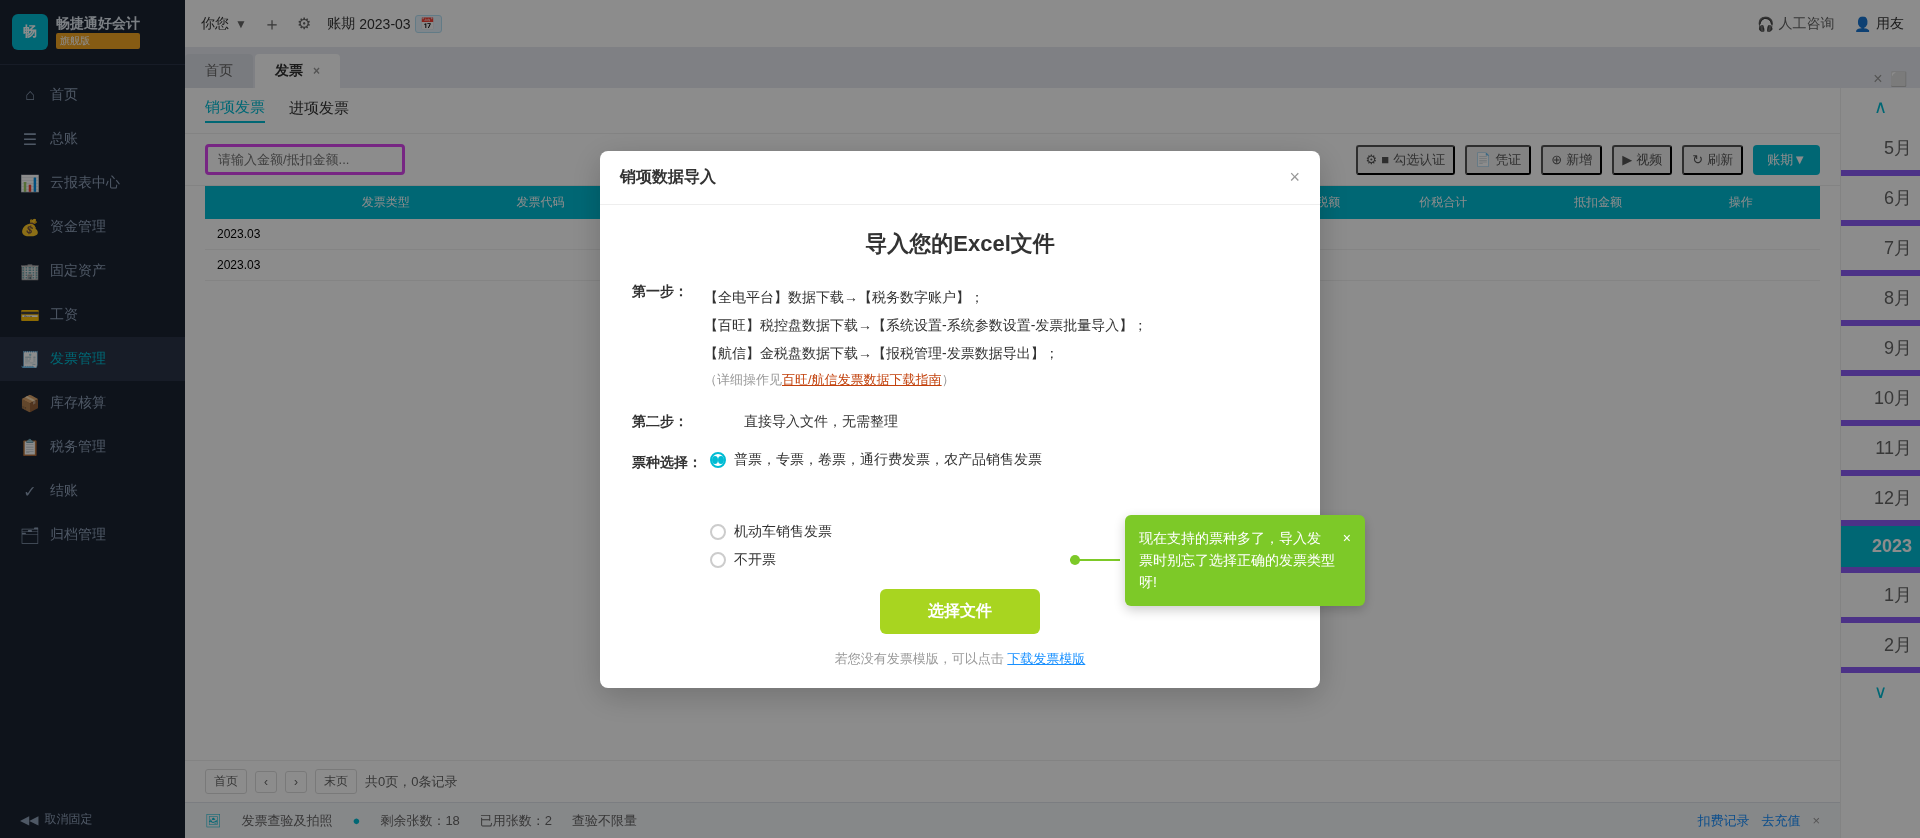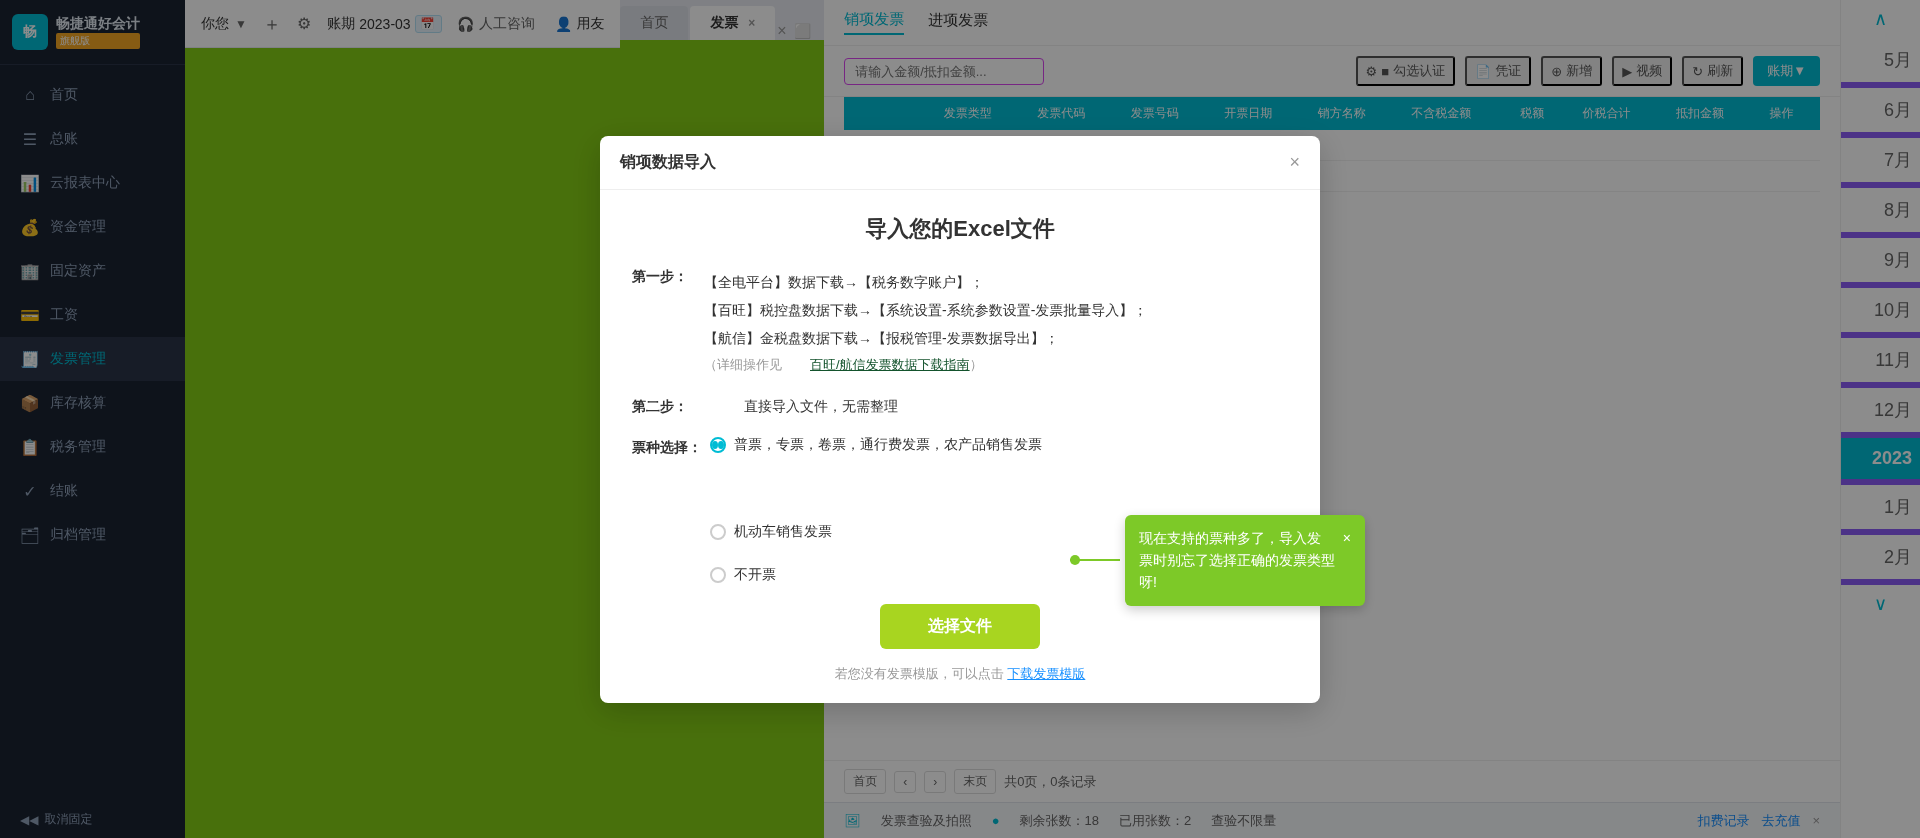--- a/index.html
+++ b/index.html
@@ -13,21 +13,21 @@
     .sidebar-logo { padding: 14px 12px; display: flex; align-items: center; gap: 8px; border-bottom: 1px solid #2a3447; }
     .logo-icon { width: 36px; height: 36px; background: #00bcd4; border-radius: 6px; display: flex; align-items: center; justify-content: center; color: white; font-weight: bold; font-size: 14px; }
     .logo-badge { background: #f5a623; color: white; font-size: 10px; padding: 1px 4px; border-radius: 2px; }
     .sidebar-nav { flex: 1; overflow-y: auto; padding: 8px 0; }
     .nav-item { display: flex; align-items: center; gap: 10px; padding: 12px 20px; color: #8fa0b8; cursor: pointer; font-size: 14px; }
     .nav-item.active { background: #2a3447; color: #00bcd4; }
     .nav-icon { width: 20px; height: 20px; display: flex; align-items: center; justify-content: center; font-size: 16px; flex-shrink: 0; }
     .sidebar-footer { padding: 10px 20px; color: #8fa0b8; font-size: 12px; display: flex; align-items: center; gap: 6px; }
 
     
-    .main-area { flex: 1; display: flex; background: #84cc16; }
+    .main-area { flex: 1; display: flex; flex-direction: column; background: #be185d; }
 
     
     .topbar { height: 48px; background: #fff; display: flex; align-items: center; padding: 0 16px; gap: 16px; border-bottom: 1px solid #e8eaf0; flex-shrink: 0; }
     .topbar-account { display: flex; align-items: center; gap: 6px; color: #333; font-size: 14px; cursor: pointer; }
     .topbar-caret { color: #666; font-size: 12px; }
     .topbar-add { color: #666; font-size: 18px; cursor: pointer; }
     .topbar-gear { color: #666; font-size: 16px; cursor: pointer; }
     .topbar-period { color: #333; font-size: 14px; display: flex; align-items: center; gap: 4px; }
     .topbar-period-badge { background: #e8f5fd; color: #00bcd4; border: 1px solid #b3e0f5; border-radius: 3px; padding: 1px 5px; font-size: 12px; }
     .topbar-right { margin-left: auto; display: flex; align-items: center; gap: 20px; }
@@ -46,21 +46,21 @@
     
     .page-content { flex: 1; background: #fff; display: flex; flex-direction: column; overflow: hidden; }
 
     
     .sub-nav { display: flex; align-items: center; padding: 10px 20px; border-bottom: 1px solid #eee; gap: 24px; }
     .sub-nav-item { font-size: 15px; color: #333; cursor: pointer; padding-bottom: 4px; }
     .sub-nav-item.active { color: #00bcd4; border-bottom: 2px solid #00bcd4; }
 
     
     .toolbar { display: flex; align-items: center; padding: 10px 20px; gap: 10px; border-bottom: 1px solid #eee; }
-    .search-input { border: 1px solid #d946ef; border-radius: 4px; padding: 5px 10px; font-size: 13px; color: #999; width: 200px; outline: none; }
+    .search-input { border: 3px solid #d946ef; border-radius: 4px; padding: 5px 10px; font-size: 13px; color: #999; width: 200px; outline: none; }
     .toolbar-spacer { flex: 1; }
     .toolbar-btn { display: flex; align-items: center; gap: 4px; color: #555; font-size: 13px; cursor: pointer; padding: 4px 8px; border-radius: 3px; }
     .toolbar-action { background: #00bcd4; color: white; padding: 6px 14px; border-radius: 4px; font-size: 13px; cursor: pointer; border: none; }
 
     
     .table-area { flex: 1; overflow: auto; padding: 0 20px; }
     .data-table { width: 100%; border-collapse: collapse; font-size: 12px; }
     .data-table th { background: #00bcd4; color: white; padding: 8px 12px; text-align: left; font-weight: normal; }
     .data-table td { padding: 8px 12px; border-bottom: 1px solid #f0f0f0; }
 
@@ -76,25 +76,25 @@
     
     .modal { background: #fff; border-radius: 8px; width: 720px; box-shadow: 0 8px 32px rgba(0,0,0,0.2); overflow: visible; position: relative; }
     .modal-header { display: flex; align-items: center; justify-content: space-between; padding: 16px 20px; border-bottom: 1px solid #eee; }
     .modal-title { font-size: 16px; font-weight: bold; color: #333; }
     .modal-close { color: #999; font-size: 18px; cursor: pointer; }
     .modal-body { padding: 24px 32px 20px 32px; }
 
     .import-title { text-align: center; font-size: 22px; font-weight: bold; color: #333; margin-bottom: 24px; }
 
     .step { margin-bottom: 20px; }
-    .step-link { color: #14532d; text-decoration: underline; cursor: pointer; font-size: 13px; margin-left: 28px; }
+    .step-link { color: #c2410c; text-decoration: underline; cursor: pointer; font-size: 13px; }
 
     .ticket-select-row { display: flex; align-items: flex-start; margin-bottom: 10px; }
     .ticket-label { font-size: 14px; color: #333; font-weight: bold; white-space: nowrap; margin-right: 8px; margin-top: 3px; }
-    .radio-options { display: flex; flex-direction: column; gap: 25px; }
+    .radio-options { display: flex; flex-direction: column; gap: 10px; }
     .radio-item { display: flex; align-items: center; gap: 8px; font-size: 14px; color: #333; cursor: pointer; }
     .radio-circle { width: 16px; height: 16px; border-radius: 50%; border: 2px solid #ccc; display: flex; align-items: center; justify-content: center; flex-shrink: 0; }
     .radio-circle.selected { border-color: #00bcd4; }
     .radio-circle.selected::after { content: ''; width: 8px; height: 8px; border-radius: 50%; background: #00bcd4; }
 
     .select-file-btn { display: block; margin: 20px auto 16px; background: #a8d520; color: white; border: none; border-radius: 6px; padding: 12px 48px; font-size: 16px; font-weight: bold; cursor: pointer; }
     .template-hint { text-align: center; font-size: 13px; color: #999; }
     .template-link { color: #1890ff; text-decoration: underline; cursor: pointer; }
 
     

